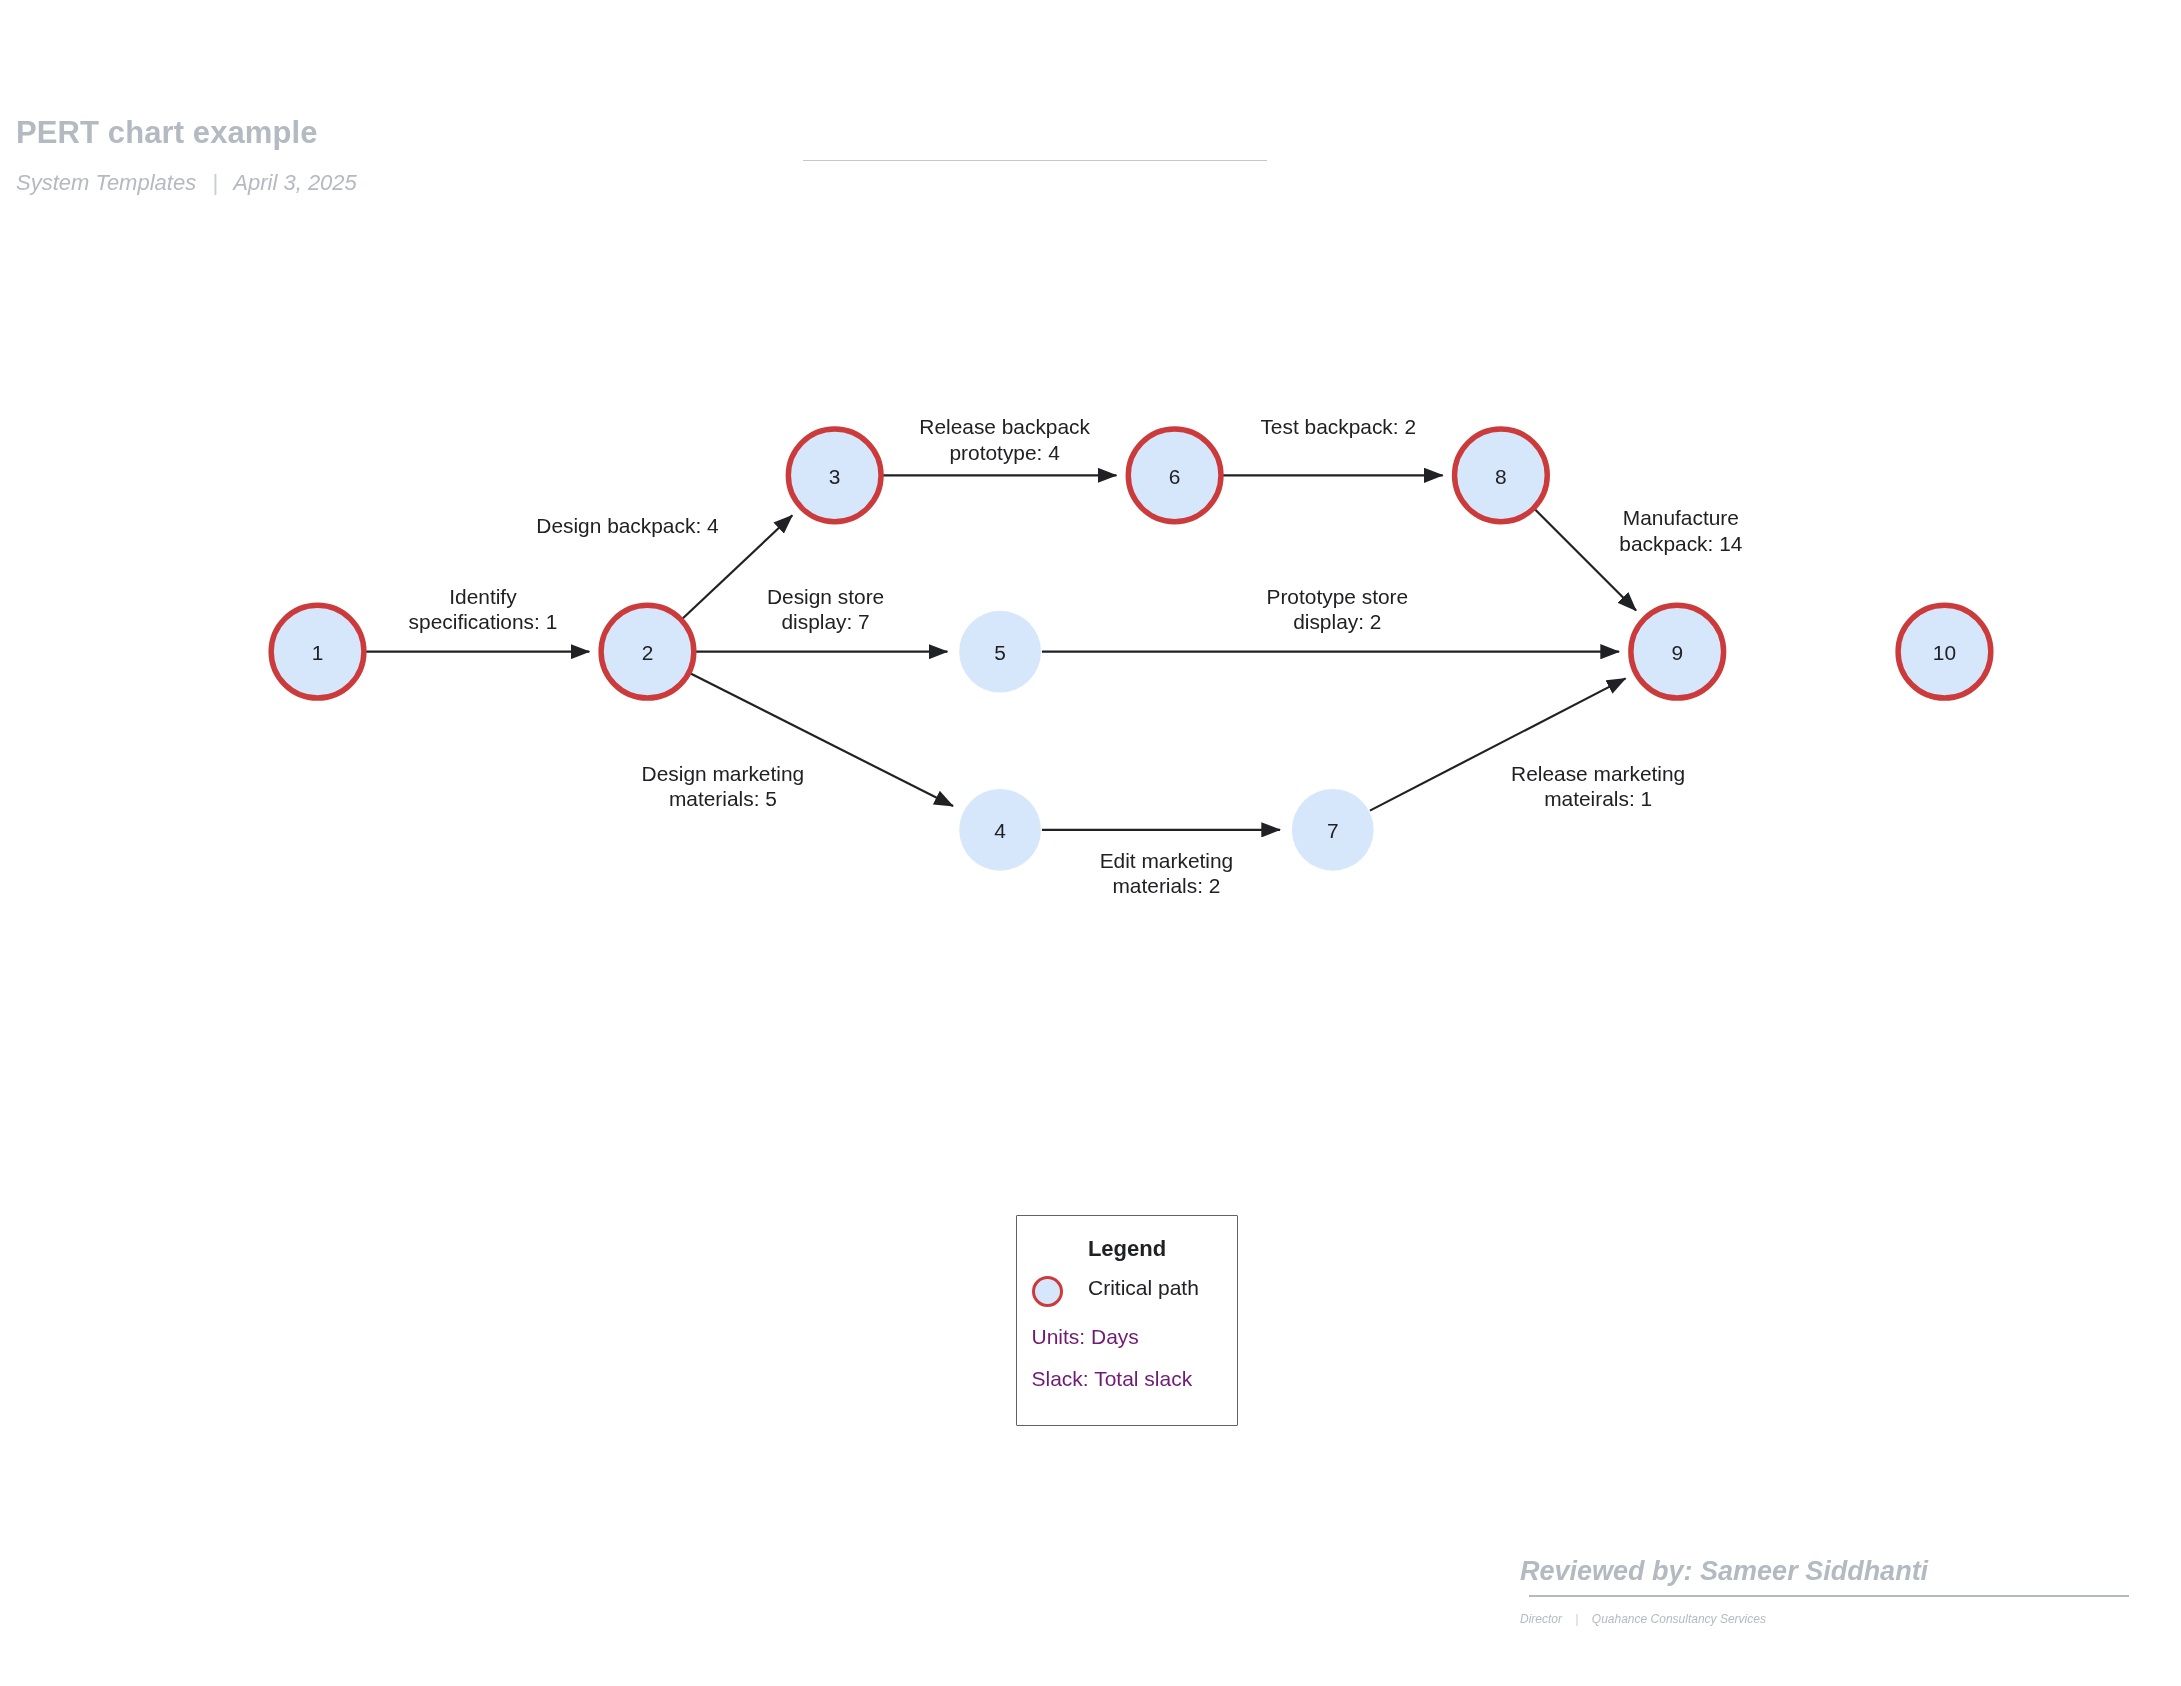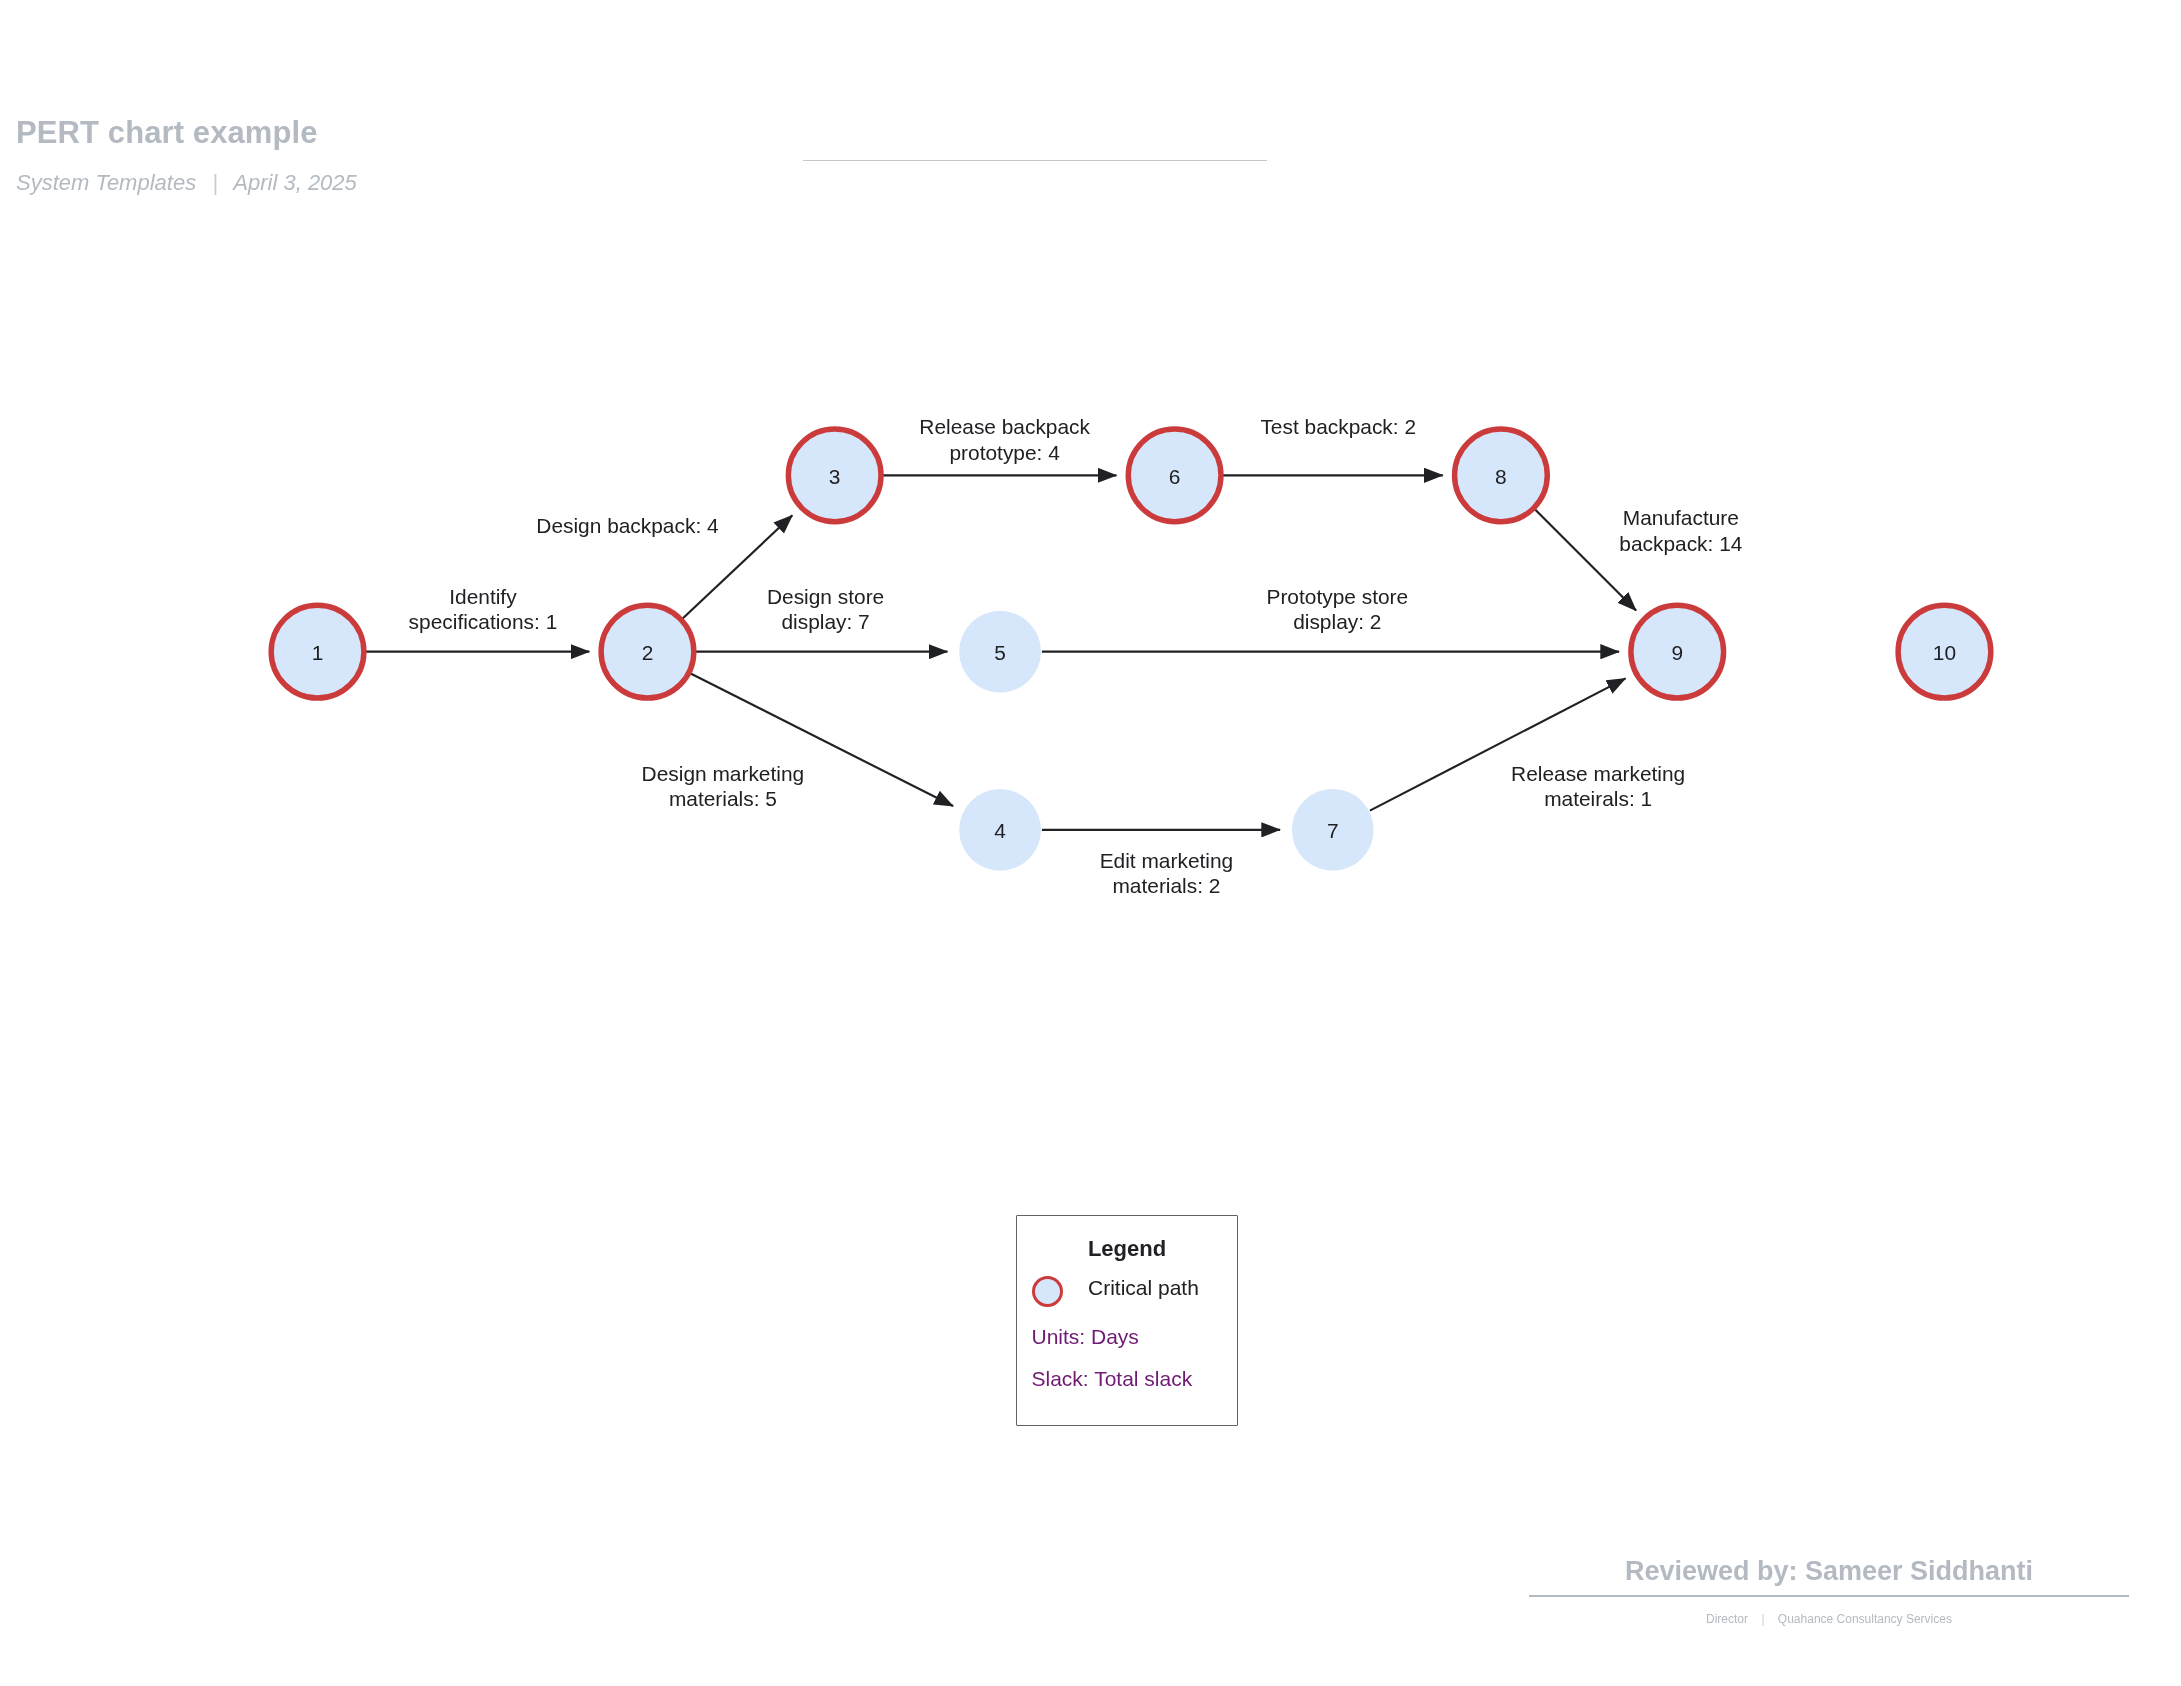--- a/index.html
+++ b/index.html
@@ -136,21 +136,21 @@
     color: #701a75;
     line-height: 23.6px;
   }
 
   
   #doc-footer {
     position: absolute;
     left: 1520px;
     top: 1555px;
     width: 618px;
-    text-align: center;
+    font-style: italic;
   }
   #footer-name {
     font-size: 27px;
     font-weight: bold;
     color: #b4bac2;
     line-height: 33px;
   }
   #footer-rule {
     width: 600px;
     height: 1.5px;

